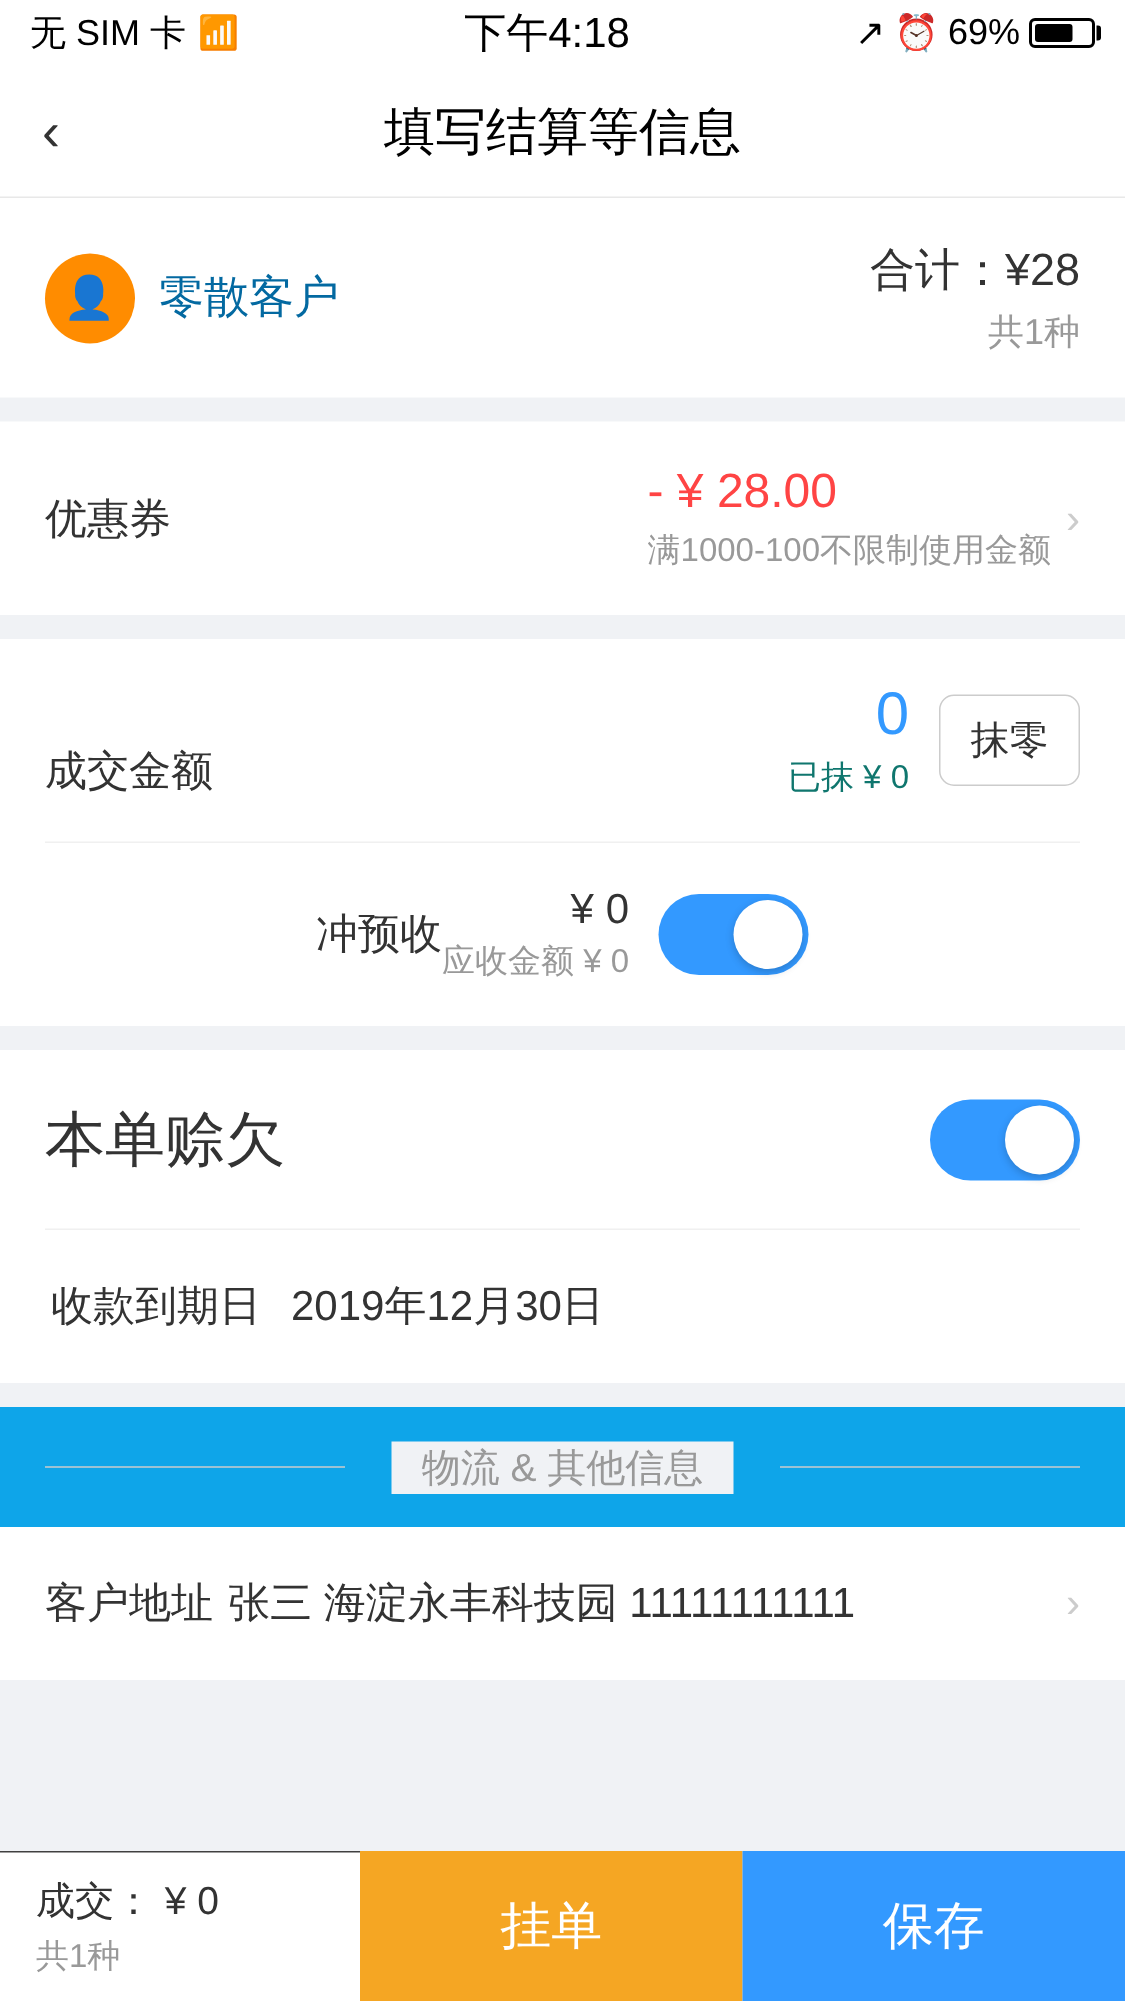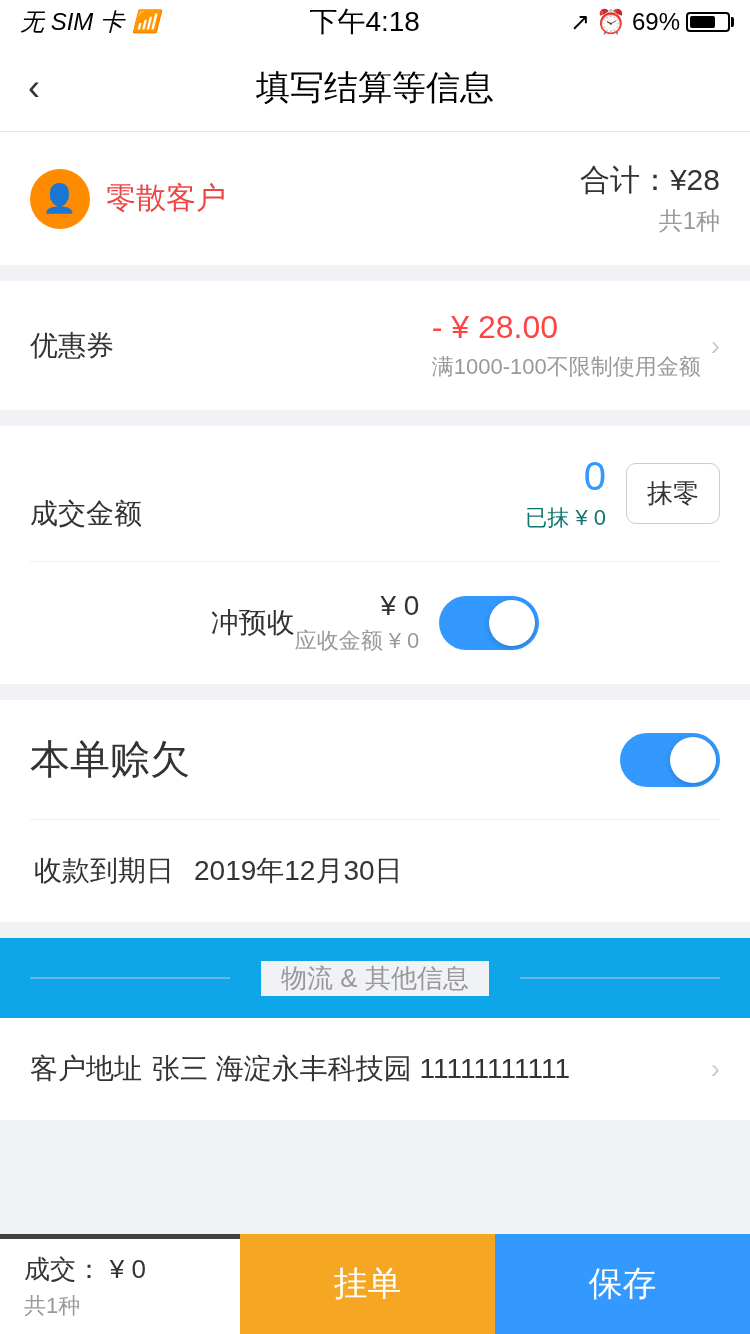--- a/index.html
+++ b/index.html
@@ -19,21 +19,21 @@
       width: 750px;
       height: 44px;
       background: #fff;
       display: flex;
       align-items: center;
       justify-content: space-between;
       padding: 0 20px;
       font-size: 24px;
       color: #000;
     }
-    .status-left { display: flex; align-items: center; gap: 8px; font-style: italic; }
+    .status-left { display: flex; align-items: center; gap: 8px; }
     .status-center { font-size: 28px; font-weight: 500; }
     .status-right { display: flex; align-items: center; gap: 6px; font-size: 24px; }
     .battery {
       width: 44px; height: 20px; border: 2px solid #000; border-radius: 4px; position: relative;
       display: flex; align-items: center; padding: 2px;
     }
     .battery::after {
       content: ''; position: absolute; right: -6px; top: 50%; transform: translateY(-50%);
       width: 3px; height: 10px; background: #000; border-radius: 0 2px 2px 0;
     }
@@ -75,21 +75,21 @@
       align-items: center;
       justify-content: space-between;
       padding: 28px 30px;
     }
     .customer-left { display: flex; align-items: center; gap: 16px; }
     .avatar {
       width: 60px; height: 60px; border-radius: 50%; background: #ff8c00;
       display: flex; align-items: center; justify-content: center;
       color: #fff; font-size: 28px;
     }
-    .customer-name { font-size: 30px; color: #ef4444; }
+    .customer-name { font-size: 30px; color: #0369a1; }
     .customer-right { text-align: right; }
     .total-price { font-size: 30px; color: #333; }
     .total-count { font-size: 24px; color: #999; margin-top: 4px; }
 
     
     .coupon-row {
       display: flex;
       align-items: center;
       justify-content: space-between;
       padding: 28px 30px;
@@ -203,21 +203,21 @@
       align-items: center;
     }
     .bottom-info {
       background: #fff;
       width: 240px;
       height: 100%;
       display: flex;
       flex-direction: column;
       justify-content: center;
       padding: 0 24px;
-      border-top: 5px solid #404040;
+      border-top: 1px solid #404040;
     }
     .bottom-deal { font-size: 26px; color: #333; }
     .bottom-deal-amount { font-size: 26px; color: #333; font-weight: 500; }
     .bottom-count { font-size: 22px; color: #999; margin-top: 4px; }
     .btn-pending {
       flex: 1;
       height: 100%;
       background: #f5a623;
       display: flex;
       align-items: center;

